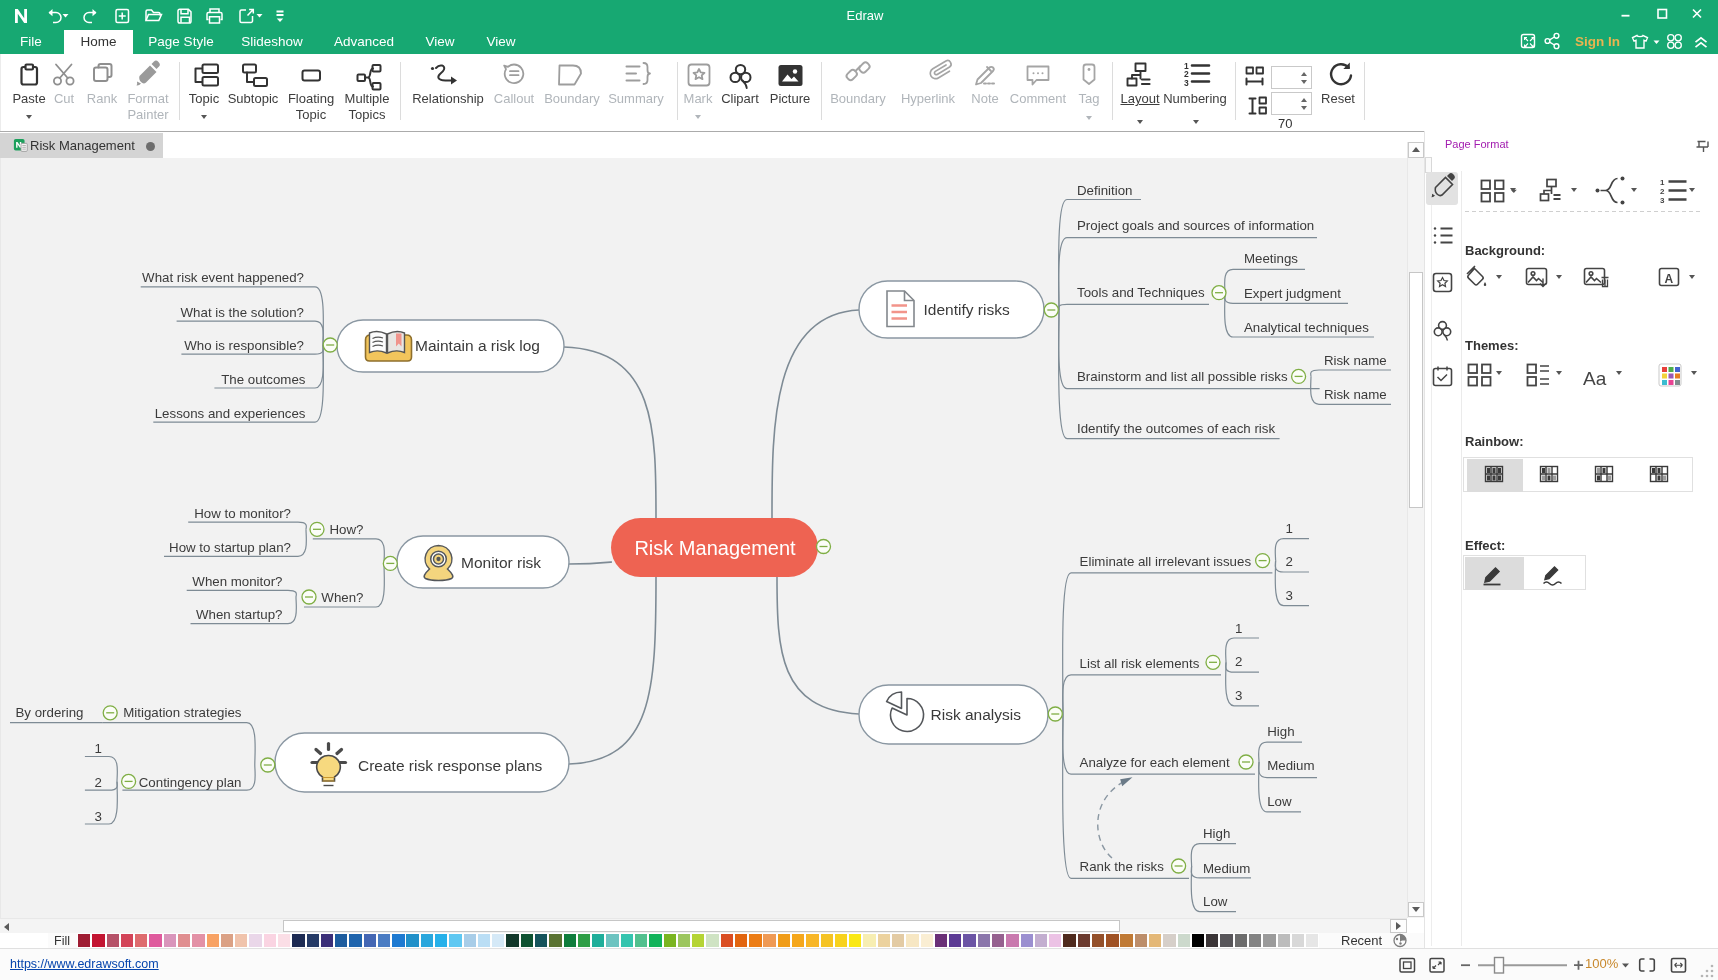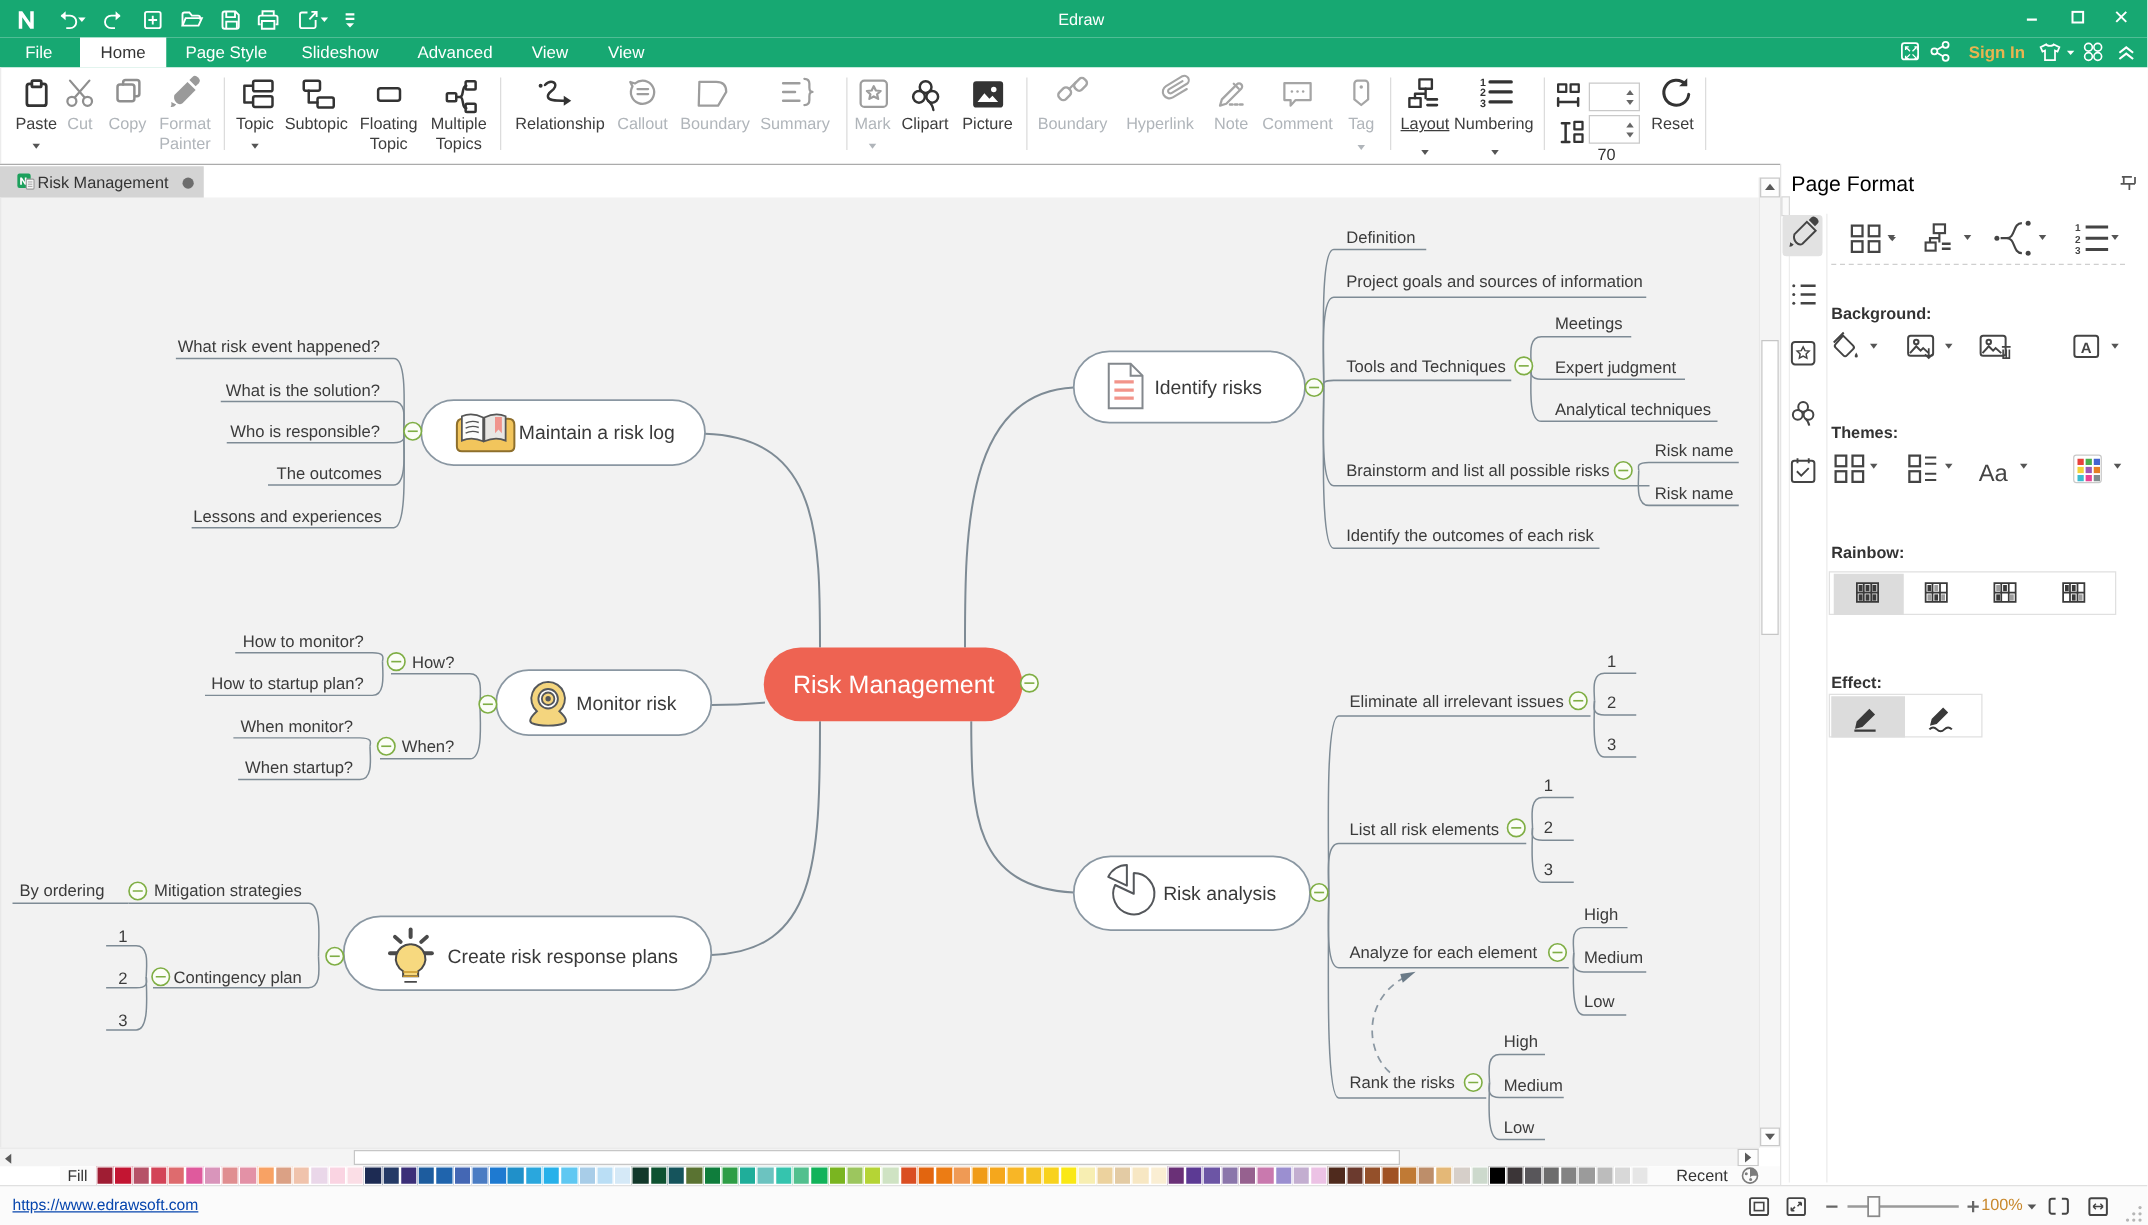--- a/index.html
+++ b/index.html
@@ -52,21 +52,21 @@
   .sw { position:absolute; top:0; width:14.35px; height:14.5px; border:1px solid #ffffff; }
   #recentlbl { position:absolute; left:1293px; top:0px; font-size:13px; color:#333; }
 
   
   #statusbar { position:absolute; left:0; top:948px; width:1718px; height:32px; background:#fbfbfb; border-top:1px solid #e0e0e0; }
   #statusbar .lnk { position:absolute; left:10px; top:8px; font-size:12.5px; color:#0645ad; text-decoration:underline; }
   #zoomtxt { position:absolute; left:1585px; top:7px; font-size:13px; color:#c8882c; }
 
   
   #panel { position:absolute; left:1424px; top:131px; width:294px; height:817px; background:#fff; border-left:1px solid #e4e4e4; }
-  #paneltitle { position:absolute; left:8px; top:7px; font-size:17px; color:#000000; }
+  #paneltitle { position:absolute; left:20px; top:7px; font-size:11px; color:#a21caf; }
   .ptool { position:absolute; left:1px; width:32px; height:33px; }
   .ptool.sel { background:#e2e2e2; border-radius:3px; }
   .plabel { position:absolute; font-size:13px; font-weight:bold; color:#333; }
   .rainbox { position:absolute; border:1px solid #e0e0e0; background:#fff; }
   .rbtn { position:absolute; width:56px; height:33px; }
   .rbtn.sel { background:#dcdcdc; }
 </style>
 </head>
 <body>
 <div id="app">
@@ -285,21 +285,21 @@
       </g>
       <g stroke="#333" stroke-width="2.4">
         <path d="M1347.5 13.5 a10 10 0 1 0 2.5 8"></path>
         <path d="M1348.8 8.5 v6.5 h-6.5" fill="#333" stroke="none"></path>
       </g>
     </svg>
 
     
     <div class="rlabel" style="left:3px;top:37px;width:50px;">Paste</div>
     <div class="rlabel gray" style="left:38px;top:37px;width:50px;">Cut</div>
-    <div class="rlabel gray" style="left:76px;top:37px;width:50px;">Copy</div>
+    <div class="rlabel gray" style="left:76px;top:37px;width:50px;">Rank</div>
     <div class="rlabel gray" style="left:117px;top:37px;width:60px;">Format
 Painter</div>
     <div class="rlabel" style="left:178px;top:37px;width:50px;">Topic</div>
     <div class="rlabel" style="left:222px;top:37px;width:60px;">Subtopic</div>
     <div class="rlabel" style="left:280px;top:37px;width:60px;">Floating
 Topic</div>
     <div class="rlabel" style="left:336px;top:37px;width:60px;">Multiple
 Topics</div>
     <div class="rlabel" style="left:407px;top:37px;width:80px;">Relationship</div>
     <div class="rlabel gray" style="left:483px;top:37px;width:60px;">Callout</div>

